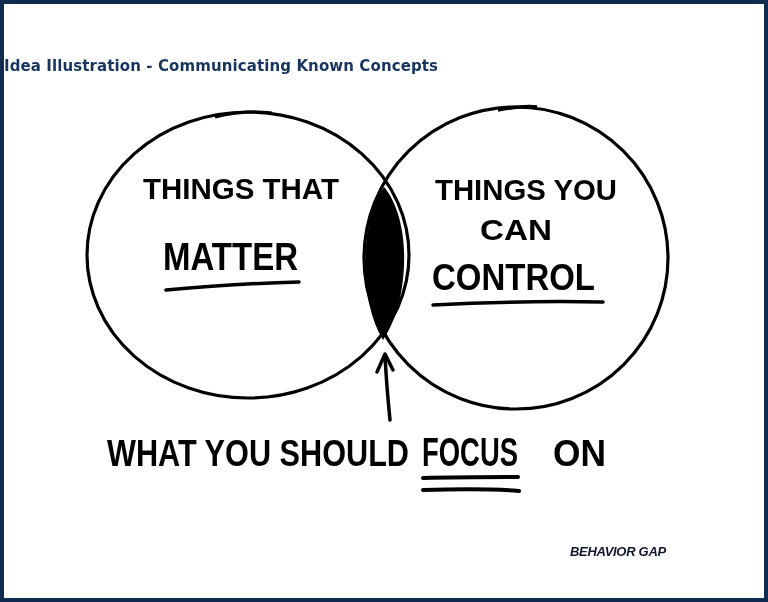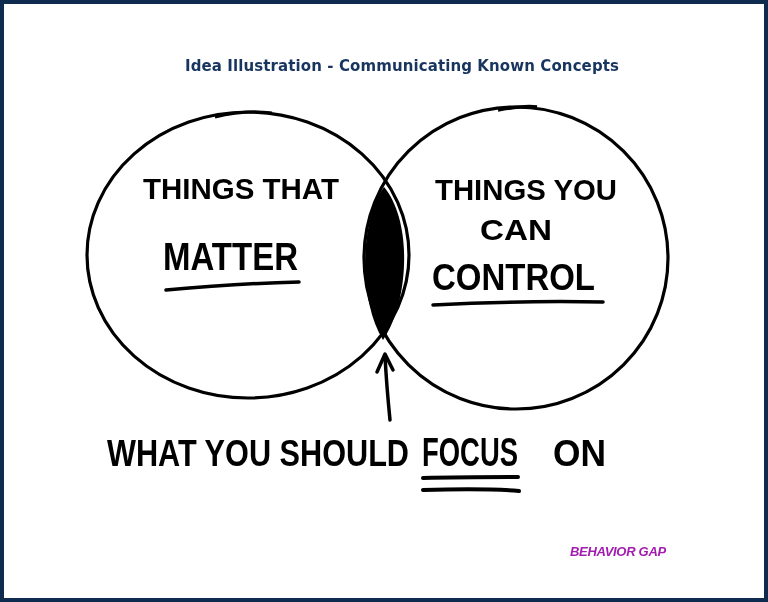--- a/index.html
+++ b/index.html
@@ -6,40 +6,39 @@
   body { width: 768px; height: 602px; overflow: hidden; }
   .frame {
     position: relative;
     width: 768px; height: 602px;
     box-sizing: border-box;
     border: 4px solid #0f2b4f;
     background: #ffffff;
   }
   .title {
     position: absolute; left: 0; right: 0; top: 53px;
-    text-align: center;
+    text-align: left;
     font-family: "DejaVu Sans", sans-serif;
     font-weight: bold;
     font-size: 15px;
     color: #17355e;
     letter-spacing: 0.1px;
-    margin-left: 36px;
   }
   svg.diagram { position: absolute; left: -4px; top: -4px; }
   .hand {
     font-family: "Liberation Sans", sans-serif;
     font-weight: bold;
     fill: #000000;
   }
   .brand {
     position: absolute; left: 566px; top: 540px;
     font-family: "Liberation Sans Narrow", "Liberation Sans", sans-serif;
     font-weight: bold; font-style: italic;
     font-size: 13px; letter-spacing: -0.3px;
-    color: #a21caf;
+    color: #0f172a;
   }
   .source {
     position: absolute; right: 13px; top: 572px;
     font-family: "DejaVu Sans", sans-serif;
     font-size: 11.5px;
     color: #333333;
   }
 </style>
 </head>
 <body>

